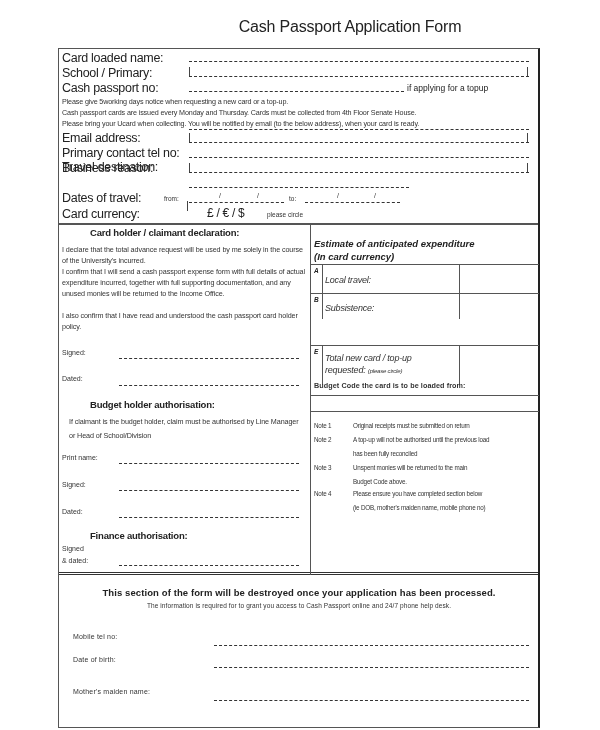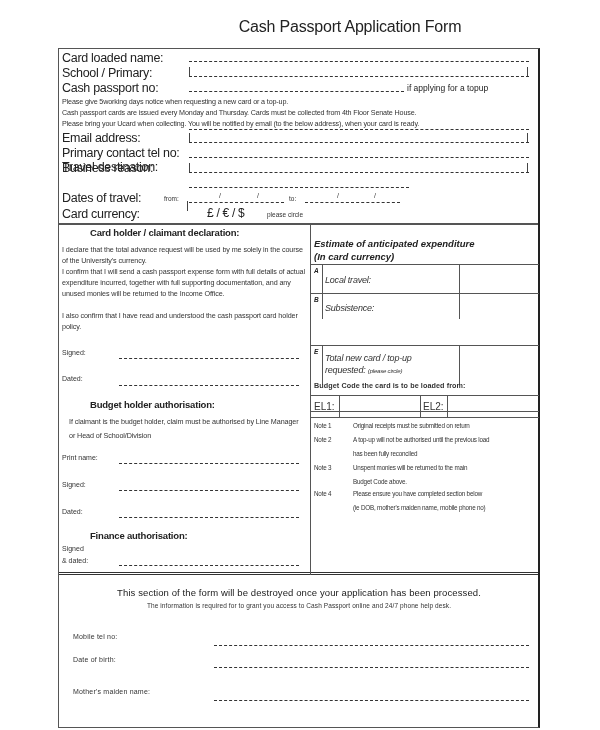--- a/index.html
+++ b/index.html
@@ -32,21 +32,21 @@
   .vline { position: absolute; top: 0; bottom: 0; width: 1px; background: #555; }
 
   .budget { position: absolute; left: 0; top: 178px; width: 228px; height: 20px; border-bottom: 1px solid #555; }
   .budget span { position: absolute; left: 3px; top: 5px; font-size: 7.2px; font-weight: bold; color: #333; letter-spacing: 0.1px; }
   .el { position: absolute; left: 0; top: 198px; width: 228px; height: 22px; border-bottom: 1px solid #555; }
   .el span { position: absolute; top: 5px; font-size: 10px; color: #333; }
 
   .note { position: absolute; font-size: 6.3px; color: #333; white-space: nowrap; letter-spacing: -0.2px; }
 
   .bottom { position: relative; height: 152px; }
-  .bottom .warn { position: absolute; left: 0; width: 480px; top: 12px; text-align: center; font-size: 9.5px; font-weight: normal; color: #222; letter-spacing: 0.1px; }
+  .bottom .warn { position: absolute; left: 0; width: 480px; top: 12px; text-align: center; font-size: 9.5px; font-weight: bold; color: #222; letter-spacing: 0.1px; }
   .bottom .info { position: absolute; left: 0; width: 480px; top: 27px; text-align: center; font-size: 6.5px; color: #333; letter-spacing: 0.1px; }
   .bottom .lbl { position: absolute; left: 14px; font-size: 7px; color: #333; letter-spacing: 0.2px; }
 </style>
 </head>
 <body>
 
 <div class="title">Cash Passport Application Form</div>
 
 <div class="frame">
 
@@ -96,21 +96,21 @@
 
     <div class="row" style="top:158px">Card currency:</div>
     <div class="tick" style="left:128px;top:152px"></div>
     <div class="row" style="left:148px;top:157px;font-size:12px">£ / € / $</div>
     <div class="tiny" style="left:208px;top:162px;font-size:6.5px">please circle</div>
   </div>
 
   <div class="mid">
     <div class="left">
       <div class="h-bold" style="top:2px">Card holder / claimant declaration:</div>
-      <div class="body-txt" style="top:19px">I declare that the total advance request will be used by me solely in the course of the University's currency.</div>
+      <div class="body-txt" style="top:19px">I declare that the total advance request will be used by me solely in the course of the University's incurred.</div>
       <div class="body-txt" style="top:41px">I confirm that I will send a cash passport expense form with full details of actual expenditure incurred, together with full supporting documentation, and any unused monies will be returned to the Income Office.</div>
       <div class="body-txt" style="top:85px">I also confirm that I have read and understood the cash passport card holder policy.</div>
 
       <div class="tiny" style="left:3px;top:124px">Signed:</div>
       <div class="dash" style="left:60px;width:180px;top:133px"></div>
       <div class="tiny" style="left:3px;top:150px">Dated:</div>
       <div class="dash" style="left:60px;width:180px;top:160px"></div>
 
       <div class="h-bold" style="top:174px">Budget holder authorisation:</div>
       <div class="body-txt" style="top:190px;left:10px;width:235px;line-height:14px">If claimant is the budget holder, claim must be authorised by Line Manager or Head of School/Division</div>
@@ -158,29 +158,20 @@
             <span style="font-size:6px">(please circle)</span>
           </span>
           <div class="vline" style="left:148px"></div>
           <div style="position:absolute;left:149px;right:0;top:0;bottom:0"></div>
         </div>
       </div>
 
       <div class="budget" style="top:151px">
         <span>Budget Code the card is to be loaded from:</span>
       </div>
-      <div class="el" style="top:171px">
-        <span style="left:3px">EL1:</span>
-        <div class="vline" style="left:28px"></div>
-        <div style="position:absolute;left:29px;width:80px;top:0;bottom:0"></div>
-        <div class="vline" style="left:109px"></div>
-        <span style="left:112px">EL2:</span>
-        <div class="vline" style="left:136px"></div>
-        <div style="position:absolute;left:137px;right:0;top:0;bottom:0"></div>
-      </div>
 
       <div class="note" style="left:3px;top:197px">Note 1</div>
       <div class="note" style="left:42px;top:197px">Original receipts must be submitted on return</div>
 
       <div class="note" style="left:3px;top:211px">Note 2</div>
       <div class="note" style="left:42px;top:211px">A top-up will not be authorised until the previous load</div>
       <div class="note" style="left:42px;top:225px">has been fully reconciled</div>
 
       <div class="note" style="left:3px;top:239px">Note 3</div>
       <div class="note" style="left:42px;top:239px">Unspent monies will be returned to the main</div>

